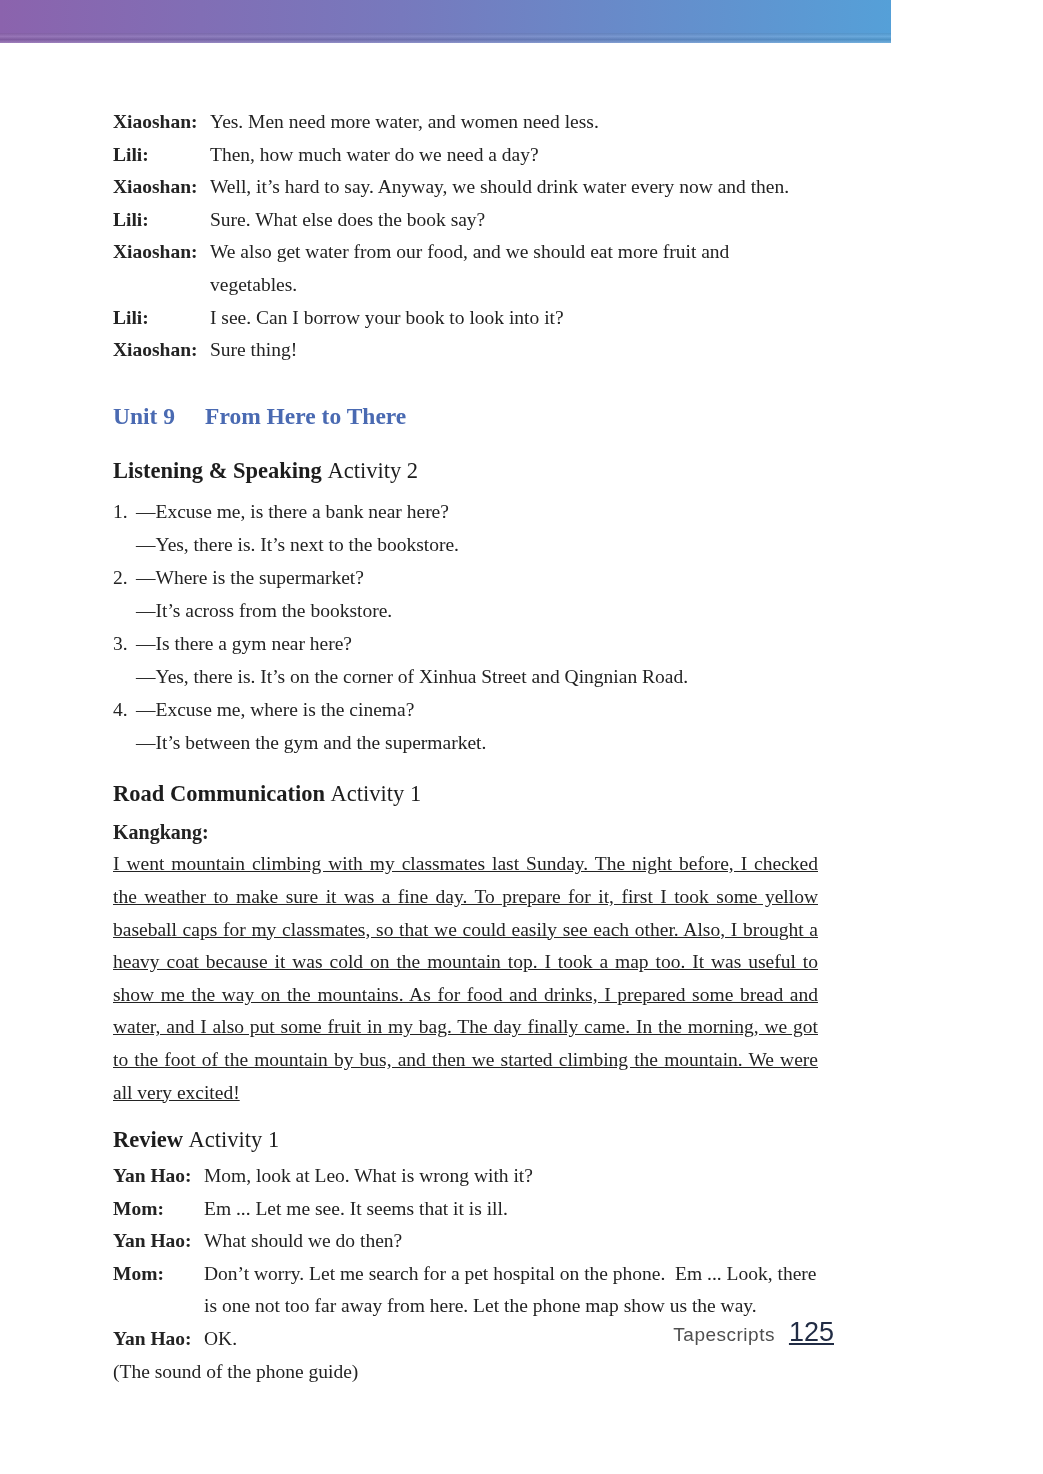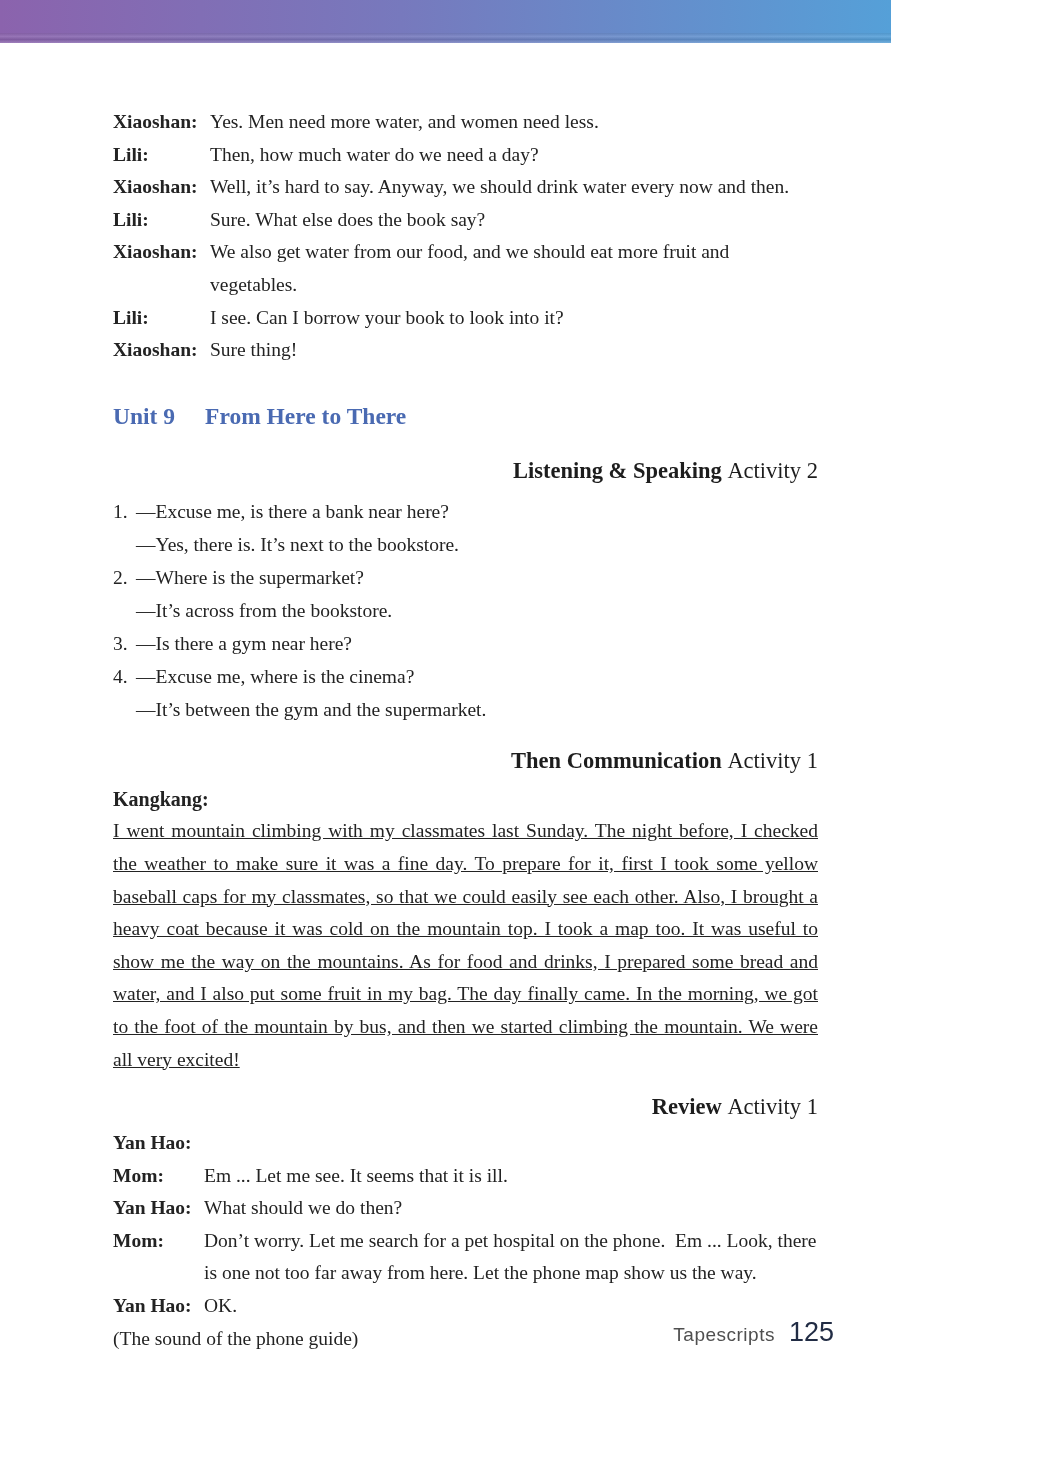--- a/index.html
+++ b/index.html
@@ -55,21 +55,20 @@
     color: var(--accent-blue, #4a6ab2);
     line-height: 1.15;
   }
   .unit-heading .unit-num { margin-right: 30px; }
 
   .sec-heading {
     font-size: 22.5px;
     font-weight: bold;
     color: #1d1d1d;
     line-height: 1.2;
-    text-align: right;
   }
   .sec-heading .reg { font-weight: normal; }
   .sec-listening { margin-top: 27px; }
   .sec-oral     { margin-top: 21px; }
   .sec-review   { margin-top: 17px; }
 
   .qlist { margin-top: 11px; }
   .qitem { display: flex; line-height: 33px; }
   .qitem .num { flex: 0 0 23px; }
   .qitem .qa  { flex: 1; }
@@ -101,20 +100,21 @@
   }
   .footer .f-label {
     font-size: 19px;
     color: #4f4f4f;
     letter-spacing: 0.5px;
   }
   .footer .f-num {
     margin-left: 14px;
     font-size: 27px;
     color: var(--page-number-color, #212c44);
+    text-decoration: underline;
   }
 </style>
 </head>
 <body>
 
 <div class="page">
 
   <div class="topbar"></div>
 
   <div class="content">
@@ -171,47 +171,49 @@
         <span class="num">2.</span>
         <div class="qa">
           <div class="q">—Where is the supermarket?</div>
           <div class="a">—It’s across from the bookstore.</div>
         </div>
       </div>
       <div class="qitem">
         <span class="num">3.</span>
         <div class="qa">
           <div class="q">—Is there a gym near here?</div>
+          <div class="a">—Yes, there is. It’s on the corner of Xinhua Street and Qingnian Road.</div>
         </div>
       </div>
       <div class="qitem">
         <span class="num">4.</span>
         <div class="qa">
           <div class="q">—Excuse me, where is the cinema?</div>
           <div class="a">—It’s between the gym and the supermarket.</div>
         </div>
       </div>
     </section>
 
     <h2 class="sec-heading sec-oral">
-      <span class="bold">Then Communication</span>
+      <span class="bold">Road Communication</span>
       <span class="reg">Activity 1</span>
     </h2>
 
     <div class="speaker-line">Kangkang:</div>
     <p class="para">I went mountain climbing with my classmates last Sunday. The night before, I checked the weather to make sure it was a fine day. To prepare for it, first I took some yellow baseball caps for my classmates, so that we could easily see each other. Also, I brought a heavy coat because it was cold on the mountain top. I took a map too. It was useful to show me the way on the mountains. As for food and drinks, I prepared some bread and water, and I also put some fruit in my bag. The day finally came. In the morning, we got to the foot of the mountain by bus, and then we started climbing the mountain. We were all very excited!</p>
 
     <h2 class="sec-heading sec-review">
       <span class="bold">Review</span>
       <span class="reg">Activity 1</span>
     </h2>
 
     <section class="dialogue review-block">
       <div class="drow">
         <span class="sp">Yan Hao:</span>
+        <span class="tx">Mom, look at Leo. What is wrong with it?</span>
       </div>
       <div class="drow">
         <span class="sp">Mom:</span>
         <span class="tx">Em ... Let me see. It seems that it is ill.</span>
       </div>
       <div class="drow">
         <span class="sp">Yan Hao:</span>
         <span class="tx">What should we do then?</span>
       </div>
       <div class="drow">

